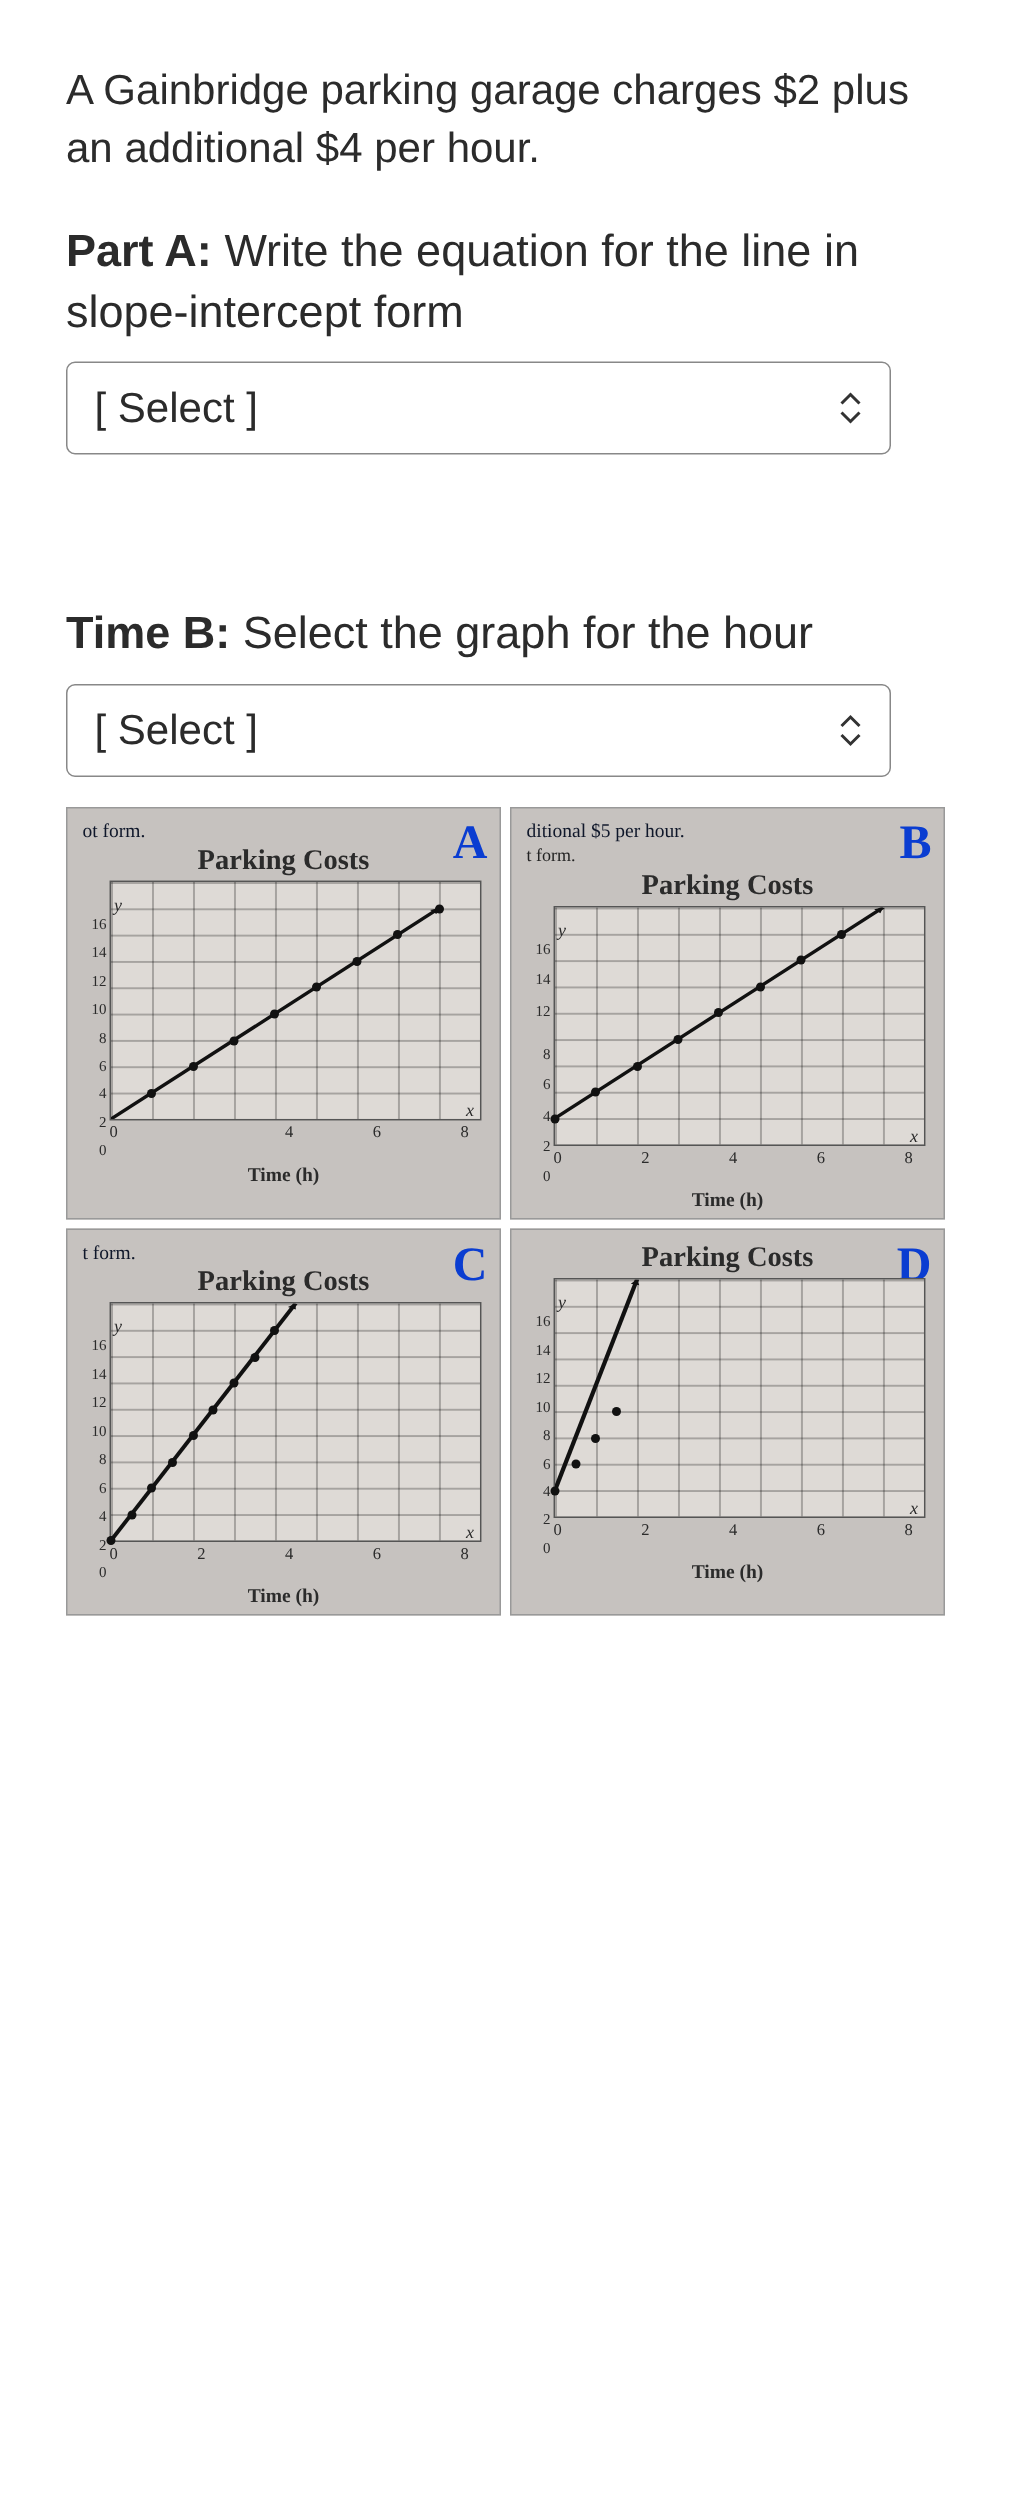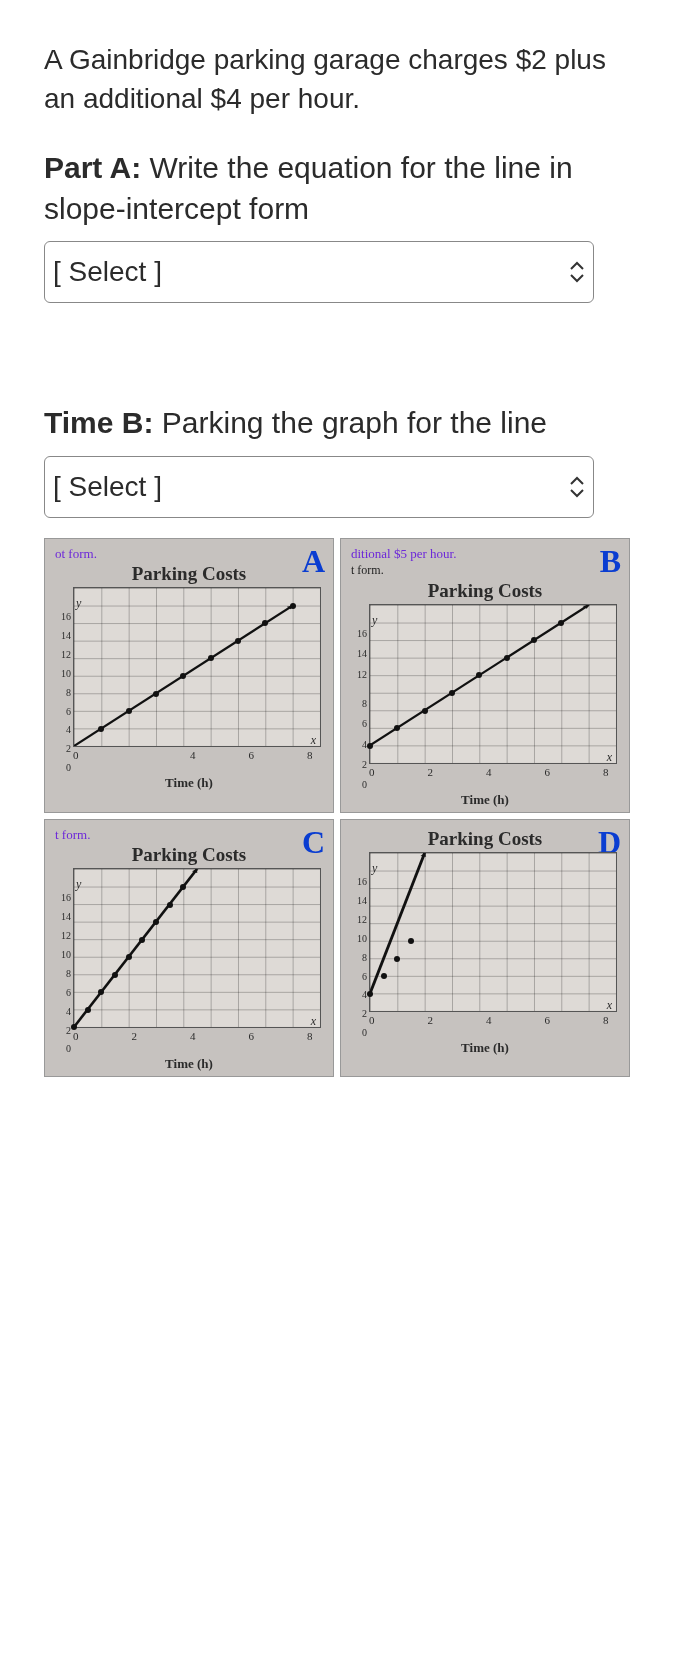--- a/index.html
+++ b/index.html
@@ -10,33 +10,33 @@
       padding: 40px 44px;
       color: #2b2b2b;
     }
     .prompt { font-size: 28px; line-height: 1.4; margin-bottom: 30px; }
     .part { font-size: 30px; line-height: 1.35; margin-bottom: 12px; }
     .part b { font-weight: 700; }
     .select-wrap {
       display: flex; align-items: center; justify-content: space-between;
       width: 100%; max-width: 550px;
       border: 1px solid #888; border-radius: 6px;
-      padding: 14px 8px; font-size: 28px; color: #2b2b2b;
+      padding: 14px 18px; font-size: 28px; color: #2b2b2b;
       margin-bottom: 60px; cursor: pointer; background:#fff;
     }
     .chev { display:flex; flex-direction:column; gap:2px; align-items:center; }
     .chev svg { width:16px; height:10px; }
     .spacer { height: 40px; }
     .graphs { display:grid; grid-template-columns: 1fr 1fr; gap: 6px; margin-top: 20px; }
     .graph-panel {
       background: #c6c2bf; border:1px solid #999;
       position: relative; padding: 6px 4px 4px 4px;
       font-family: Georgia, "Times New Roman", serif;
     }
-    .snip { font-size: 13px; color:#6d28d9; margin: 2px 4px 2px 6px; line-height:1.1; }
+    .snip { font-size: 13px; color:#0f172a; margin: 2px 4px 2px 6px; line-height:1.1; }
     .snip2 { font-size: 12px; color:#222; margin: 0 4px 2px 6px; }
     .ptitle { font-size: 19px; font-weight:bold; text-align:center; margin: 2px 0 2px 0; }
     .letter { position:absolute; top:4px; right:8px; font-family: "Comic Sans MS", cursive; font-size: 32px; font-weight:bold; color:#0a3dd1; }
     .plot {
       background: #dedad6;
       height: 160px; margin: 0 8px 2px 24px;
       position: relative; border:1px solid #555;
       background-image:
         linear-gradient(to right, rgba(0,0,0,.25) 1px, transparent 1px),
         linear-gradient(to bottom, rgba(0,0,0,.25) 1px, transparent 1px);
@@ -66,21 +66,21 @@
       </svg>
     <svg viewBox="0 0 16 10">
         <path d="M2 2 L8 8 L14 2" fill="none" stroke="#333" stroke-width="2"></path>
       </svg>
   </span>
 </div>
 
 <div class="spacer"></div>
 
 <p class="part">
-  <b>Time B:</b><span> Parking the graph for the line</span>
+  <b>Time B:</b><span> Select the graph for the hour</span>
 </p>
 <div class="select-wrap" style="margin-bottom:20px;">
   <span>[ Select ]</span>
   <span class="chev">
     <svg viewBox="0 0 16 10">
         <path d="M2 8 L8 2 L14 8" fill="none" stroke="#333" stroke-width="2"></path>
       </svg>
     <svg viewBox="0 0 16 10">
         <path d="M2 2 L8 8 L14 2" fill="none" stroke="#333" stroke-width="2"></path>
       </svg>

